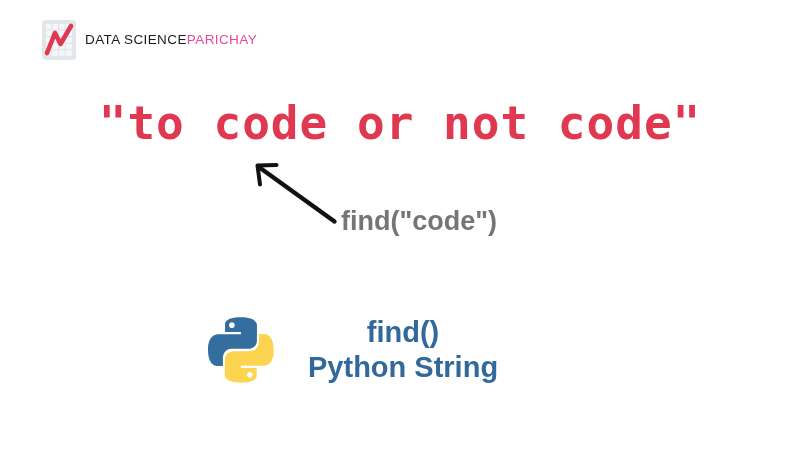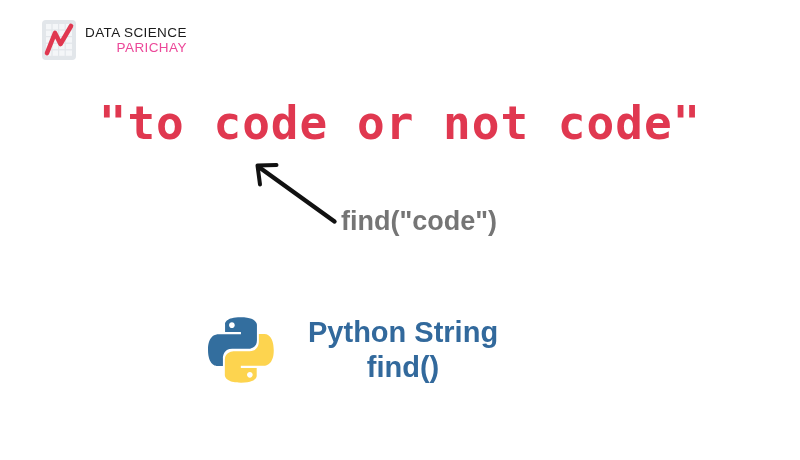--- a/index.html
+++ b/index.html
@@ -29,21 +29,20 @@
     align-items: center;
     gap: 9px;
   }
   #brand-mark {
     width: 34px;
     height: 40px;
     flex: 0 0 auto;
   }
   #brand-text {
     display: flex;
-    flex-direction: column;
     align-items: flex-end;
     line-height: 1.12;
   }
   .brand-line1 {
     font-family: "Liberation Sans", sans-serif;
     font-size: 13.5px;
     letter-spacing: 0.4px;
     color: #1b1b1b;
     white-space: nowrap;
   }
@@ -167,18 +166,18 @@
   <div id="annotation">find("code")</div>
 
   <div id="footer">
     <span id="python-logo">
       <svg viewBox="0 0 111 110" width="66" height="68" xmlns="http://www.w3.org/2000/svg">
         <path fill="#336e9e" d="M54.9 0C26.9 0 28.7 12.1 28.7 12.1l0 12.6 26.7 0 0 3.8-37.3 0C18.1 28.5 0 26.4 0 54.7c0 28.3 15.8 27.3 15.8 27.3l9.3 0 0-13.1c0 0-0.5-15.8 15.6-15.8l26.5 0c0 0 15.1 0.2 15.1-14.6l0-24.5C82.3 14 84.5 0 54.9 0zM40.2 8.5c2.7 0 4.8 2.1 4.8 4.8 0 2.7-2.2 4.8-4.8 4.8 -2.7 0-4.8-2.1-4.8-4.8C35.4 10.6 37.6 8.5 40.2 8.5z"></path>
         <path fill="#fdd44f" d="M55.7 110c28 0 26.2-12.1 26.2-12.1l0-12.6 -26.7 0 0-3.8 37.3 0c0 0 18.1 2.1 18.1-26.2 0-28.3-15.8-27.3-15.8-27.3l-9.3 0 0 13.1c0 0 0.5 15.8-15.6 15.8l-26.5 0c0 0-15.1-0.2-15.1 14.6l0 24.5C28.3 96 26.1 110 55.7 110zM70.4 101.5c-2.7 0-4.8-2.1-4.8-4.8 0-2.7 2.2-4.8 4.8-4.8 2.7 0 4.8 2.1 4.8 4.8C75.2 99.4 73 101.5 70.4 101.5z"></path>
       </svg>
     </span>
     <div id="caption">
+      <div>find()</div>
       <div>Python String</div>
-      <div>find()</div>
     </div>
   </div>
 
 </div>
 
 </body></html>

